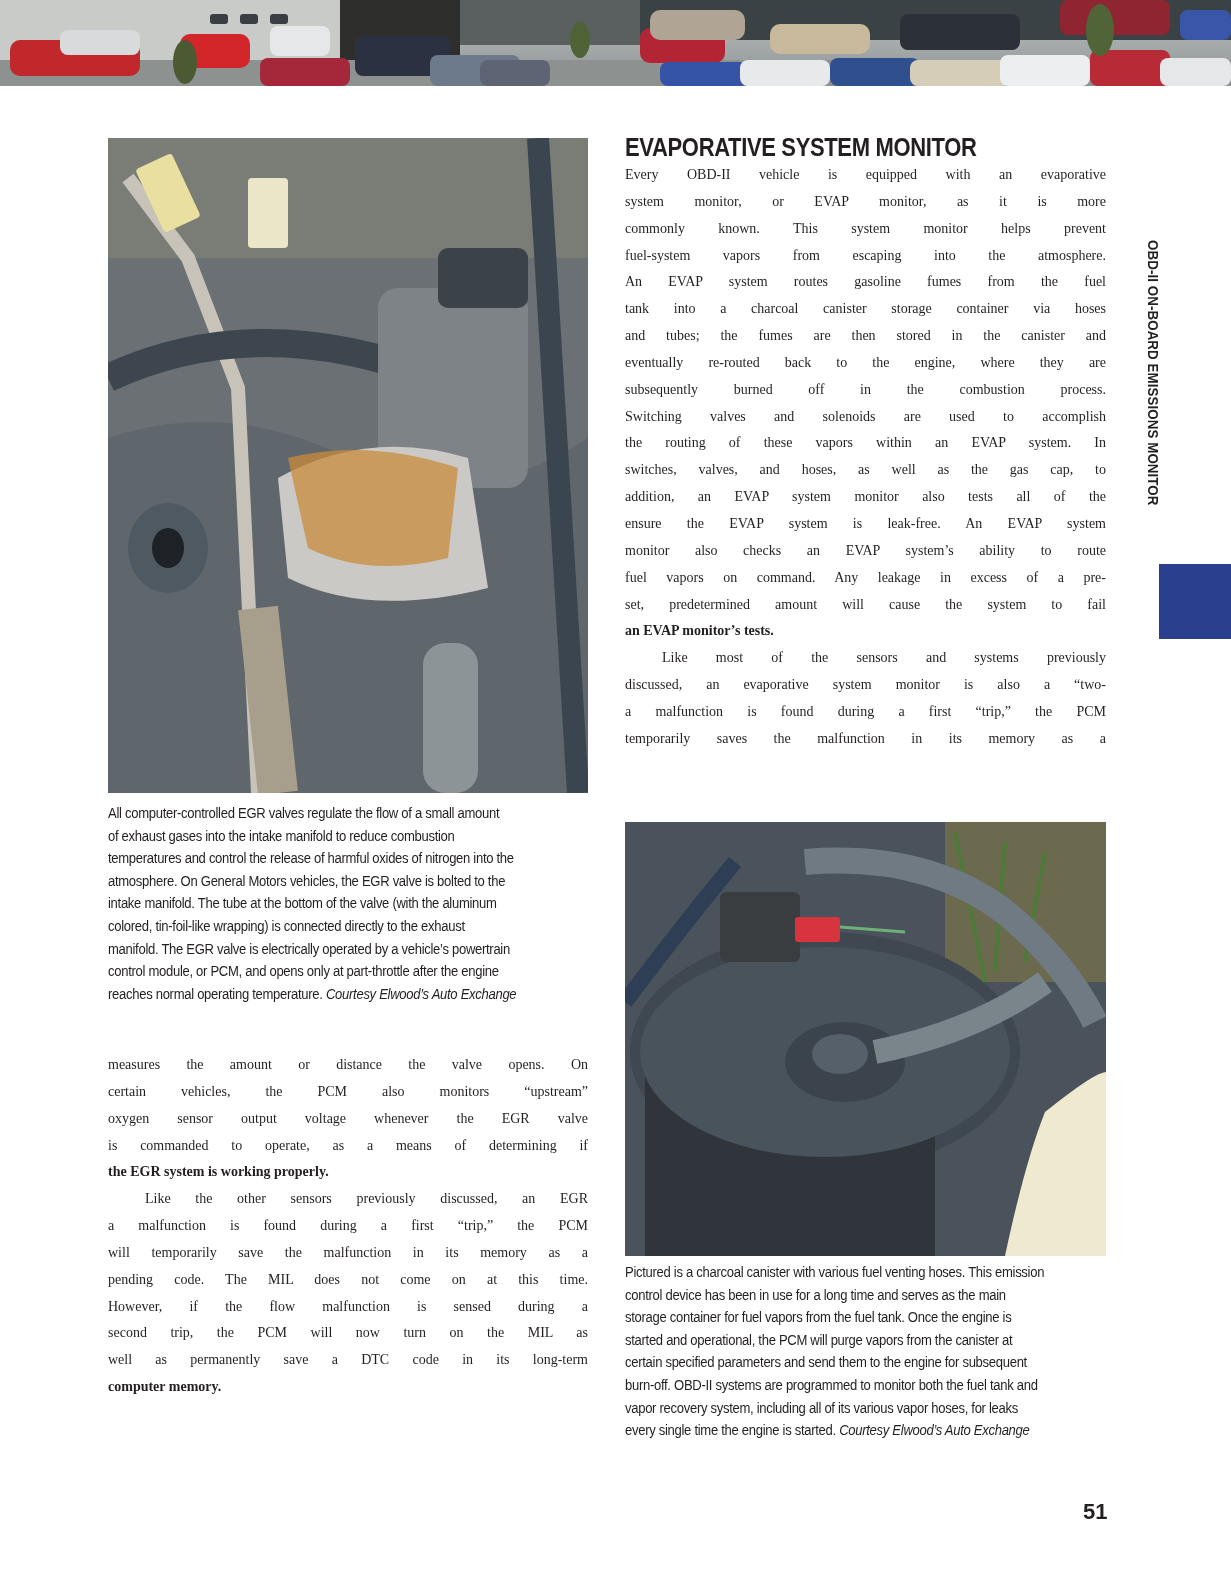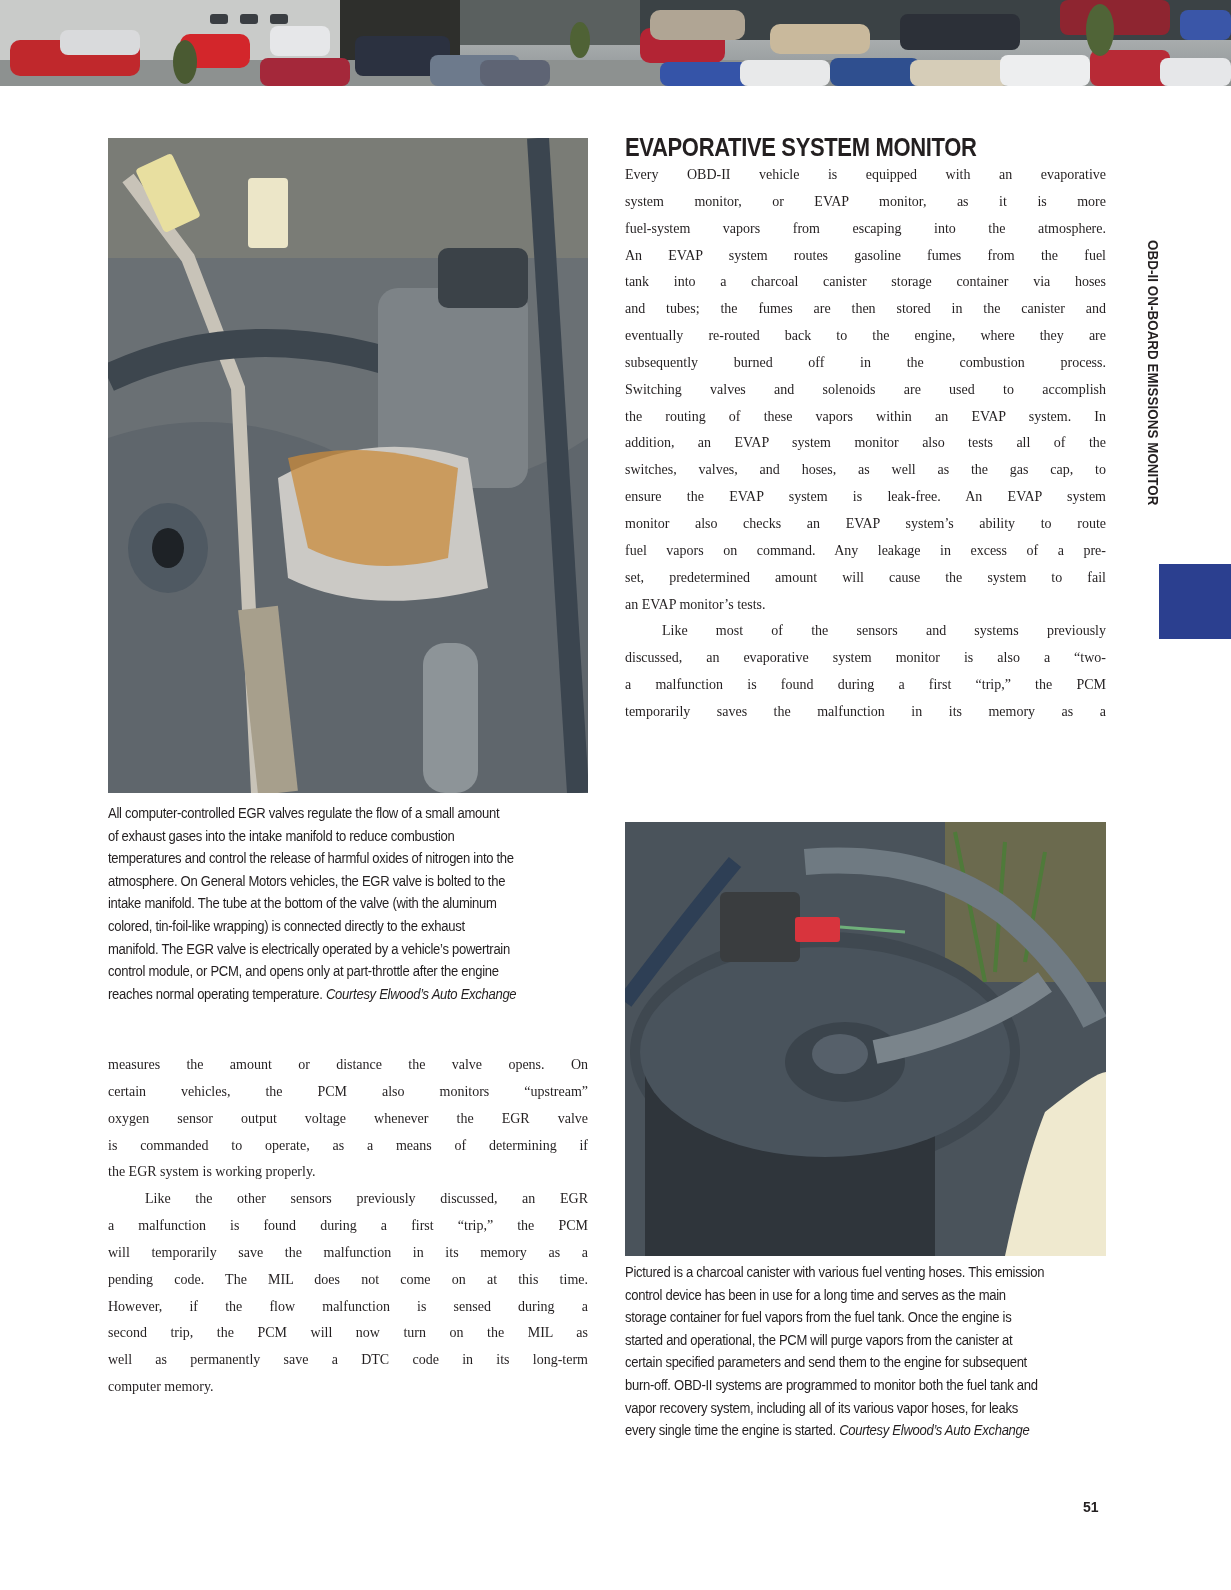--- a/index.html
+++ b/index.html
@@ -22,34 +22,34 @@
   .caption-egr { left: 108px; top: 802px; width: 560px; }
   .caption-canister { left: 625px; top: 1261px; width: 560px; }
 
   .heading { position: absolute; left: 625px; top: 133px; font-family: "Liberation Sans", sans-serif;
     font-weight: bold; font-size: 25px; color: #231f20; letter-spacing: -0.4px;
     transform-origin: 0 0; transform: scaleX(0.88); white-space: nowrap; }
 
   .body-text { position: absolute; font-family: "Liberation Serif", serif; font-size: 14px;
     line-height: 26.85px; color: #231f20; }
   .body-text .ln { display: block; white-space: nowrap; text-align: justify; text-align-last: justify; height: 26.85px; }
-  .body-text .ln.last { text-align-last: left; }
+  .body-text .ln.last { text-align-last: left; font-weight: bold; }
   .body-text .ln.indent { padding-left: 37px; }
   .col-right-text { left: 625px; top: 162px; width: 481px; }
   .col-left-text { left: 108px; top: 1052px; width: 480px; }
 
   .side-label { position: absolute; left: 1140px; top: 240px; width: 30px; height: 305px; }
   .side-label span { position: absolute; left: 0; top: 0; transform-origin: 0 0;
     transform: translate(22px, 0) rotate(90deg) scaleX(0.86);
     font-family: "Liberation Sans", sans-serif; font-weight: bold; font-size: 15.5px; color: #231f20;
     white-space: nowrap; letter-spacing: 0.1px; }
   .side-tab { position: absolute; left: 1159px; top: 564px; width: 72px; height: 75px; }
 
   .page-number { position: absolute; left: 1083px; top: 1499px; font-family: "Liberation Sans", sans-serif;
-    font-weight: bold; font-size: 14px; color: #231f20; text-align: center; }
+    font-weight: bold; font-size: 22px; color: #231f20; text-align: center; }
 </style>
 </head>
 <body>
 
 <div class="banner">
   <svg width="1231" height="86" viewBox="0 0 1231 86">
     <rect x="0" y="0" width="340" height="60" fill="#c9cbc9"></rect>
     <rect x="340" y="0" width="120" height="60" fill="#2e2f2c"></rect>
     <rect x="460" y="0" width="180" height="45" fill="#5a605f"></rect>
     <rect x="640" y="0" width="591" height="40" fill="#3b4245"></rect>
@@ -116,30 +116,31 @@
   <p>manifold. The EGR valve is electrically operated by a vehicle’s powertrain</p>
   <p>control module, or PCM, and opens only at part-throttle after the engine</p>
   <p><span>reaches normal operating temperature. </span><em>Courtesy Elwood’s Auto Exchange</em></p>
 </div>
 
 <div class="heading">EVAPORATIVE SYSTEM MONITOR</div>
 
 <div class="body-text col-right-text">
   <span class="ln">Every OBD-II vehicle is equipped with an evaporative</span>
   <span class="ln">system monitor, or EVAP monitor, as it is more</span>
+  <span class="ln">commonly known. This system monitor helps prevent</span>
   <span class="ln">fuel-system vapors from escaping into the atmosphere.</span>
   <span class="ln">An EVAP system routes gasoline fumes from the fuel</span>
   <span class="ln">tank into a charcoal canister storage container via hoses</span>
   <span class="ln">and tubes; the fumes are then stored in the canister and</span>
   <span class="ln">eventually re-routed back to the engine, where they are</span>
   <span class="ln">subsequently burned off in the combustion process.</span>
   <span class="ln">Switching valves and solenoids are used to accomplish</span>
   <span class="ln">the routing of these vapors within an EVAP system. In</span>
+  <span class="ln">switches, valves, and hoses, as well as the gas cap, to</span>
   <span class="ln">addition, an EVAP system monitor also tests all of the</span>
-  <span class="ln">switches, valves, and hoses, as well as the gas cap, to</span>
   <span class="ln">ensure the EVAP system is leak-free. An EVAP system</span>
   <span class="ln">monitor also checks an EVAP system’s ability to route</span>
   <span class="ln">fuel vapors on command. Any leakage in excess of a pre-</span>
   <span class="ln">set, predetermined amount will cause the system to fail</span>
   <span class="ln last">an EVAP monitor’s tests.</span>
   <span class="ln indent">Like most of the sensors and systems previously</span>
   <span class="ln">discussed, an evaporative system monitor is also a “two-</span>
   <span class="ln">a malfunction is found during a first “trip,” the PCM</span>
   <span class="ln">temporarily saves the malfunction in its memory as a</span>
 </div>

